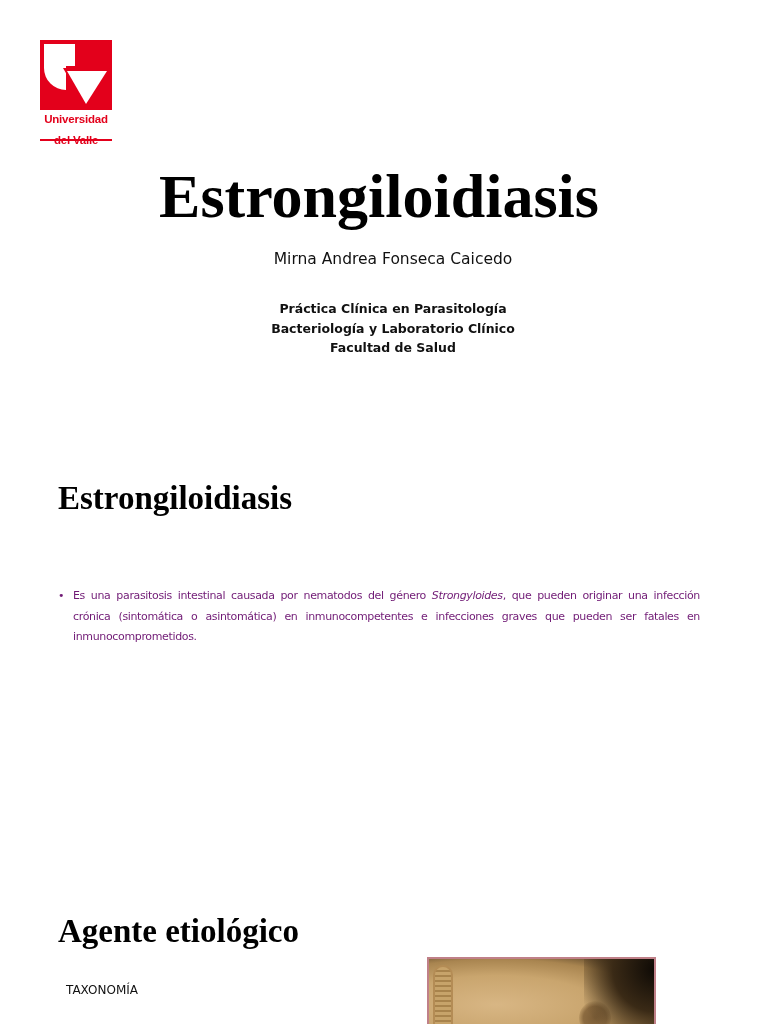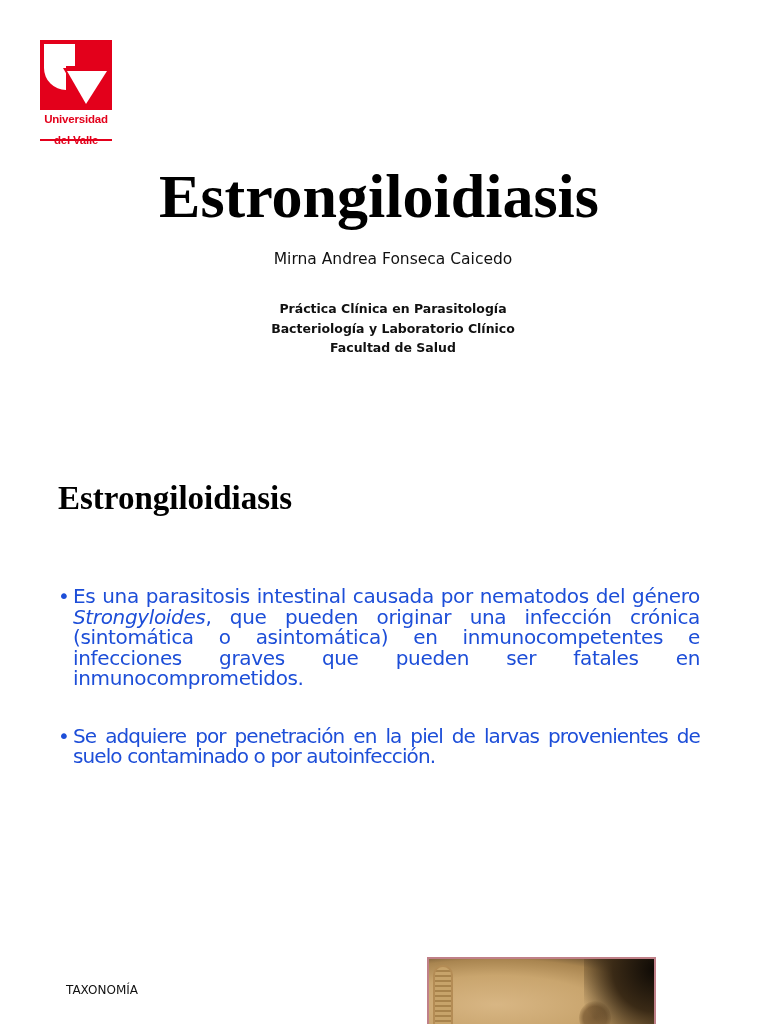--- a/index.html
+++ b/index.html
@@ -28,21 +28,21 @@
     .affil { position: absolute; left: 0; width: 786px; top: 299px; text-align: center;
       font-family: "DejaVu Sans", sans-serif; font-weight: bold; font-size: 12.5px; line-height: 19.5px; color: #111; }
 
     .slide-heading { position: absolute; left: 58px; font-family: "Liberation Serif", serif;
       font-size: 33px; line-height: 40px; color: #000; }
     #slide2 .slide-heading { top: 58px; }
     #slide3 .slide-heading { top: 61px; }
 
     .bullets { position: absolute; left: 58px; width: 642px; top: 166px; list-style: none; }
     .bullets li { position: relative; padding-left: 15px; font-family: "DejaVu Sans", sans-serif;
-      font-size: 20px; line-height: 20.5px; color: #1d4ed8; text-align: justify; letter-spacing: -0.35px; }
+      font-size: 11px; line-height: 20.5px; color: #701a75; text-align: justify; letter-spacing: -0.35px; }
     .bullets li::before { content: "\2022"; position: absolute; left: 0; top: 0; }
     .bullets li.b1 { margin-bottom: 37px; }
     .bullets li.b2 { margin-bottom: 37px; }
     .bullets li.narrow { letter-spacing: -0.9px; }
     .bullets em { font-style: italic; }
 
     .taxonomia { position: absolute; left: 66px; top: 130px; font-family: "DejaVu Sans", sans-serif;
       font-size: 12px; line-height: 20px; color: #111; }
 
     .micro-image { position: absolute; left: 427px; top: 107px; width: 229px; height: 80px;
@@ -81,24 +81,24 @@
     <div>Práctica Clínica en Parasitología</div>
     <div>Bacteriología y Laboratorio Clínico</div>
     <div>Facultad de Salud</div>
   </div>
 </section>
 
 <section id="slide2" class="slide">
   <h2 class="slide-heading">Estrongiloidiasis</h2>
   <ul class="bullets">
     <li class="b1"><span>Es una parasitosis intestinal causada por nematodos del género </span><em>Strongyloides</em><span>, que pueden originar una infección crónica (sintomática o asintomática) en inmunocompetentes e infecciones graves que pueden ser fatales en inmunocomprometidos.</span></li>
-    <li class="b2 narrow">Se adquiere por penetración en la piel de larvas provenientes de suelo contaminado o por autoinfección.</li>
   </ul>
 </section>
 
 <section id="slide3" class="slide">
+  <h2 class="slide-heading">Agente etiológico</h2>
   <div class="taxonomia">TAXONOMÍA</div>
   <div class="micro-image">
     <div class="larva"></div>
     <div class="blob"></div>
     <div class="dark"></div>
   </div>
 </section>
 
 </body></html>

